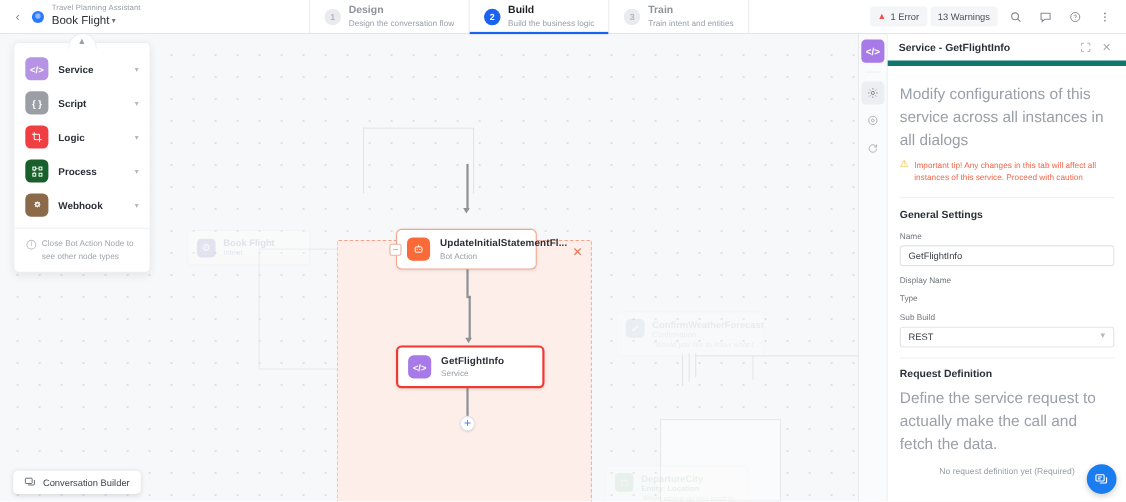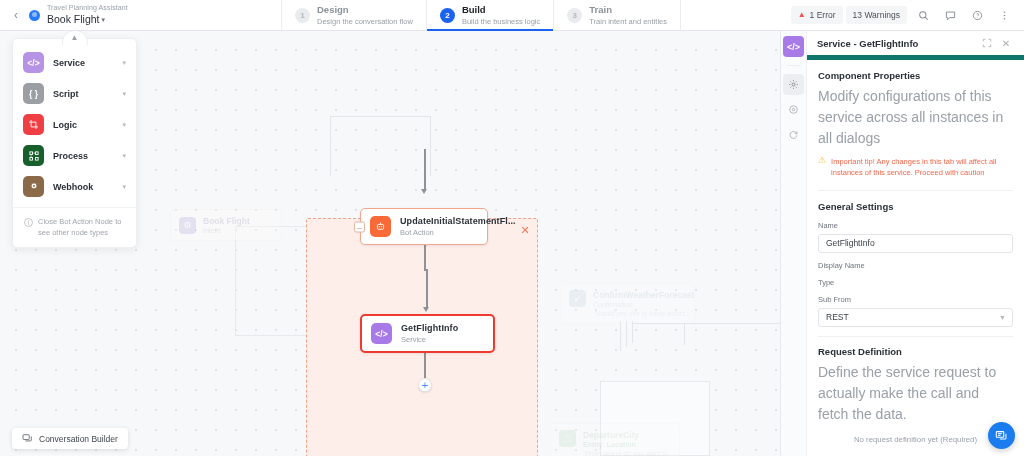--- a/index.html
+++ b/index.html
@@ -521,21 +521,20 @@
             <polyline points="2,5.5 2,2 5.5,2"></polyline>
               <polyline points="10.5,2 14,2 14,5.5"></polyline>
             <polyline points="14,10.5 14,14 10.5,14"></polyline>
               <polyline points="5.5,14 2,14 2,10.5"></polyline>
           </svg>
         </div>
         <div class="rh-ic">✕</div>
       </div>
 
       <div class="rscroll">
-        <div class="sec-title">Component Properties</div>
         <div class="sec-desc">Modify configurations of this service across all instances in all dialogs</div>
         <div class="tipbox">
           <div class="tri">⚠</div>
           <div class="ttxt">Important tip! Any changes in this tab will affect all instances of this service. Proceed with caution</div>
         </div>
 
         <div class="hr"></div>
 
         <div class="sec-title" style="margin-bottom:9px;">General Settings</div>
 
@@ -547,21 +546,21 @@
         <div class="fld">
           <div class="flbl">Display Name</div>
         </div>
 
 
         <div class="fld">
           <div class="flbl">Type</div>
         </div>
 
         <div class="fld">
-          <div class="flbl">Sub From</div>
+          <div class="flbl">Sub Build</div>
           <div class="sel-wrap">
             <div class="inp">REST</div>
             <span class="chev">▼</span>
           </div>
         </div>
 
         <div class="hr" style="margin:9px 0 9px;"></div>
 
         <div class="sec-title">Request Definition</div>
         <div class="sec-desc">Define the service request to actually make the call and fetch the data.</div>

